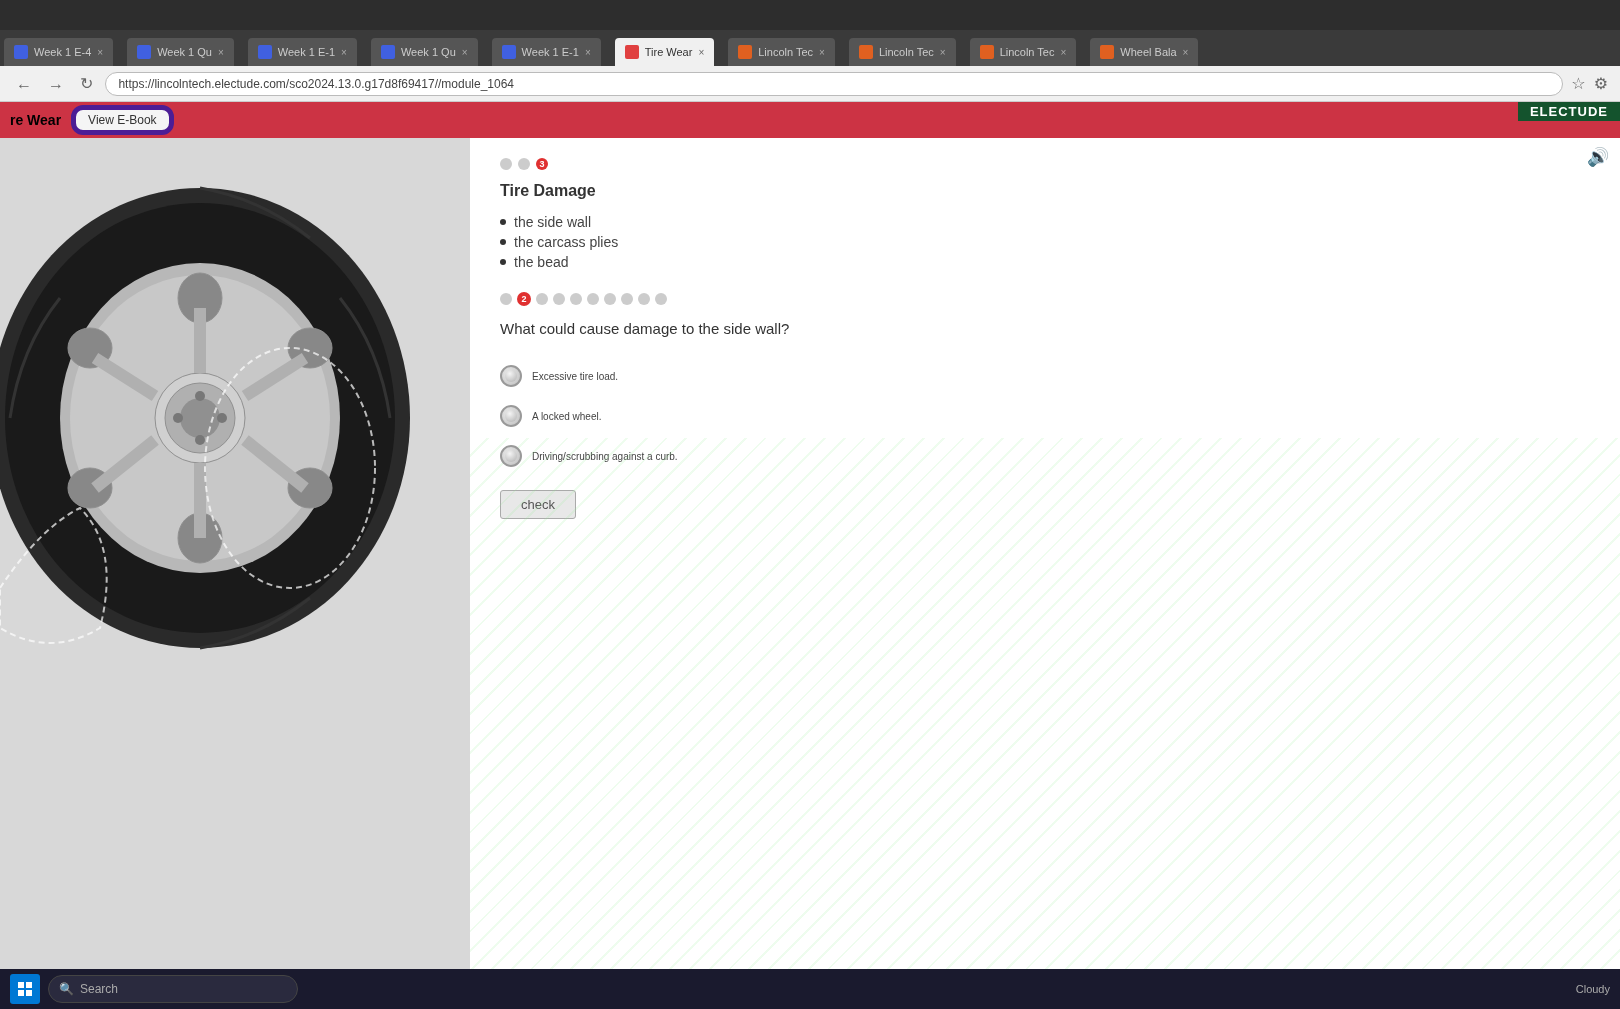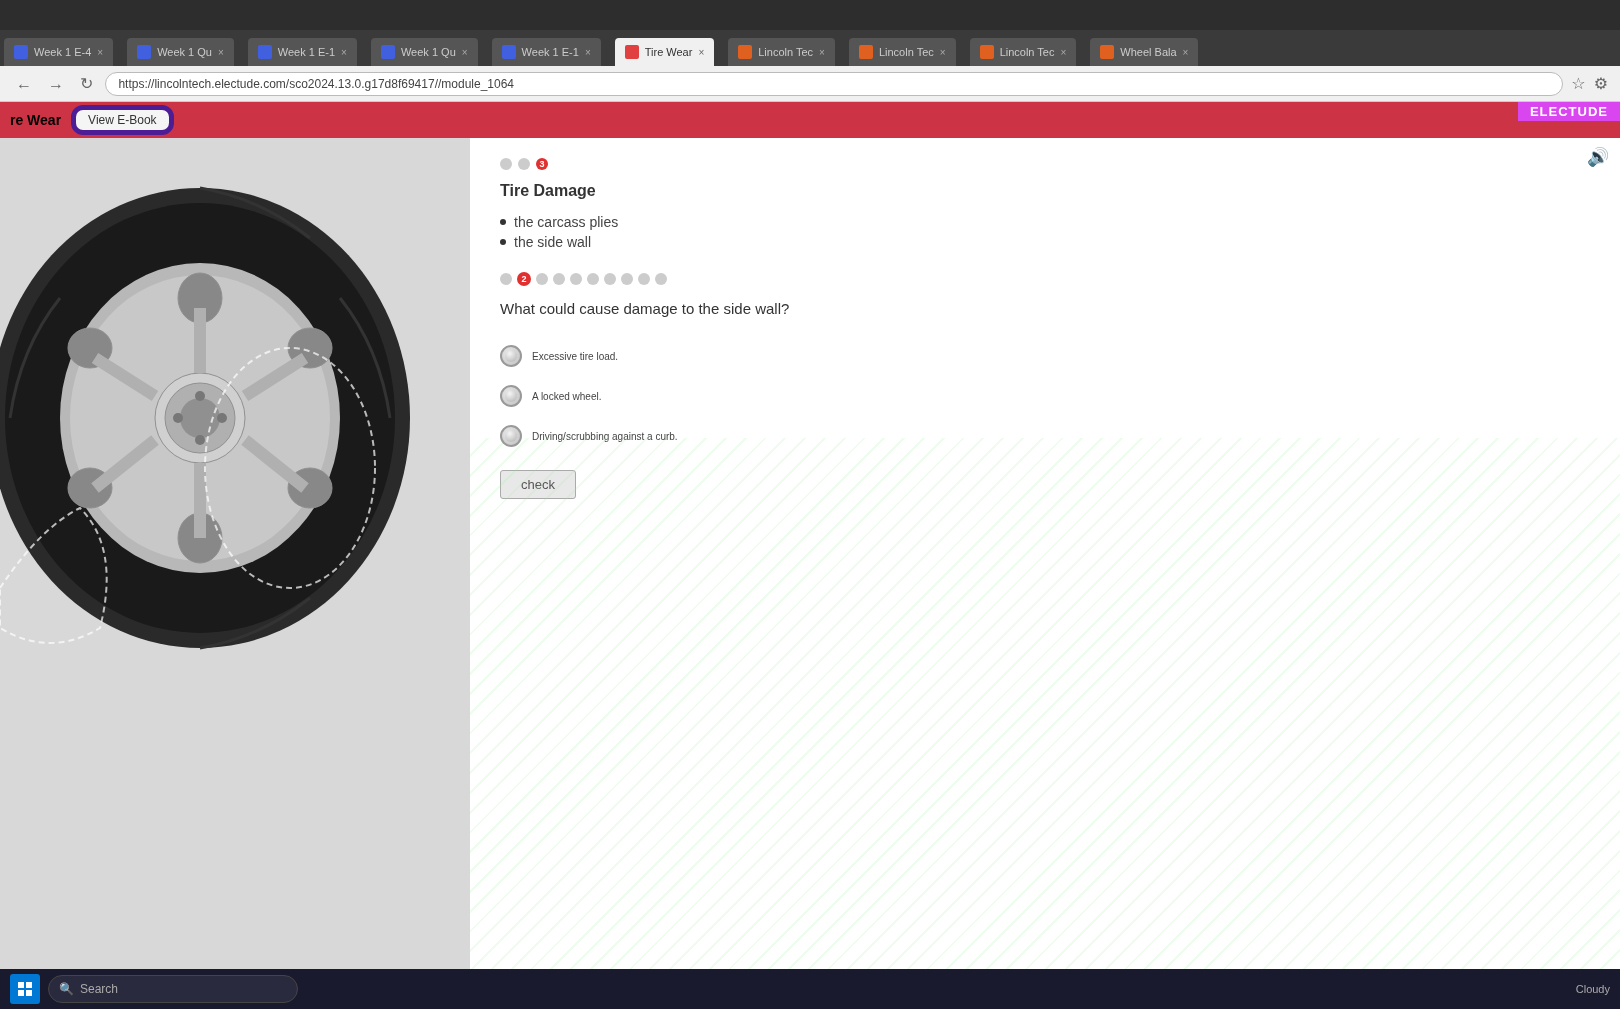--- a/index.html
+++ b/index.html
@@ -318,21 +318,21 @@
       right: 10px;
       font-size: 18px;
       color: #777;
     }
 
     
     .electude-brand {
       position: absolute;
       top: 0;
       right: 0;
-      background: #d946ef;
+      background: #14532d;
       color: #fff;
       padding: 2px 12px;
       font-size: 13px;
       font-weight: bold;
       letter-spacing: 1px;
     }
 
     
     .address-bar-row {
       background: #f0f0f0;
@@ -555,25 +555,29 @@
       <div class="dot"></div>
       <div class="dot"></div>
       <div class="dot numbered">3</div>
     </div>
 
     <div class="section-title">Tire Damage</div>
 
     <ul class="bullet-list">
       <li>
         <span class="bullet-dot"></span>
+        <span>the side wall</span>
+      </li>
+      <li>
+        <span class="bullet-dot"></span>
         <span>the carcass plies</span>
       </li>
       <li>
         <span class="bullet-dot"></span>
-        <span>the side wall</span>
+        <span>the bead</span>
       </li>
     </ul>
 
     
     <div class="question-dot-row">
       <div class="q-dot"></div>
       <div class="q-dot numbered" style="width:14px;height:14px;font-size:9px;display:flex;align-items:center;justify-content:center;color:#fff;">2</div>
       <div class="q-dot"></div>
       <div class="q-dot"></div>
       <div class="q-dot"></div>

